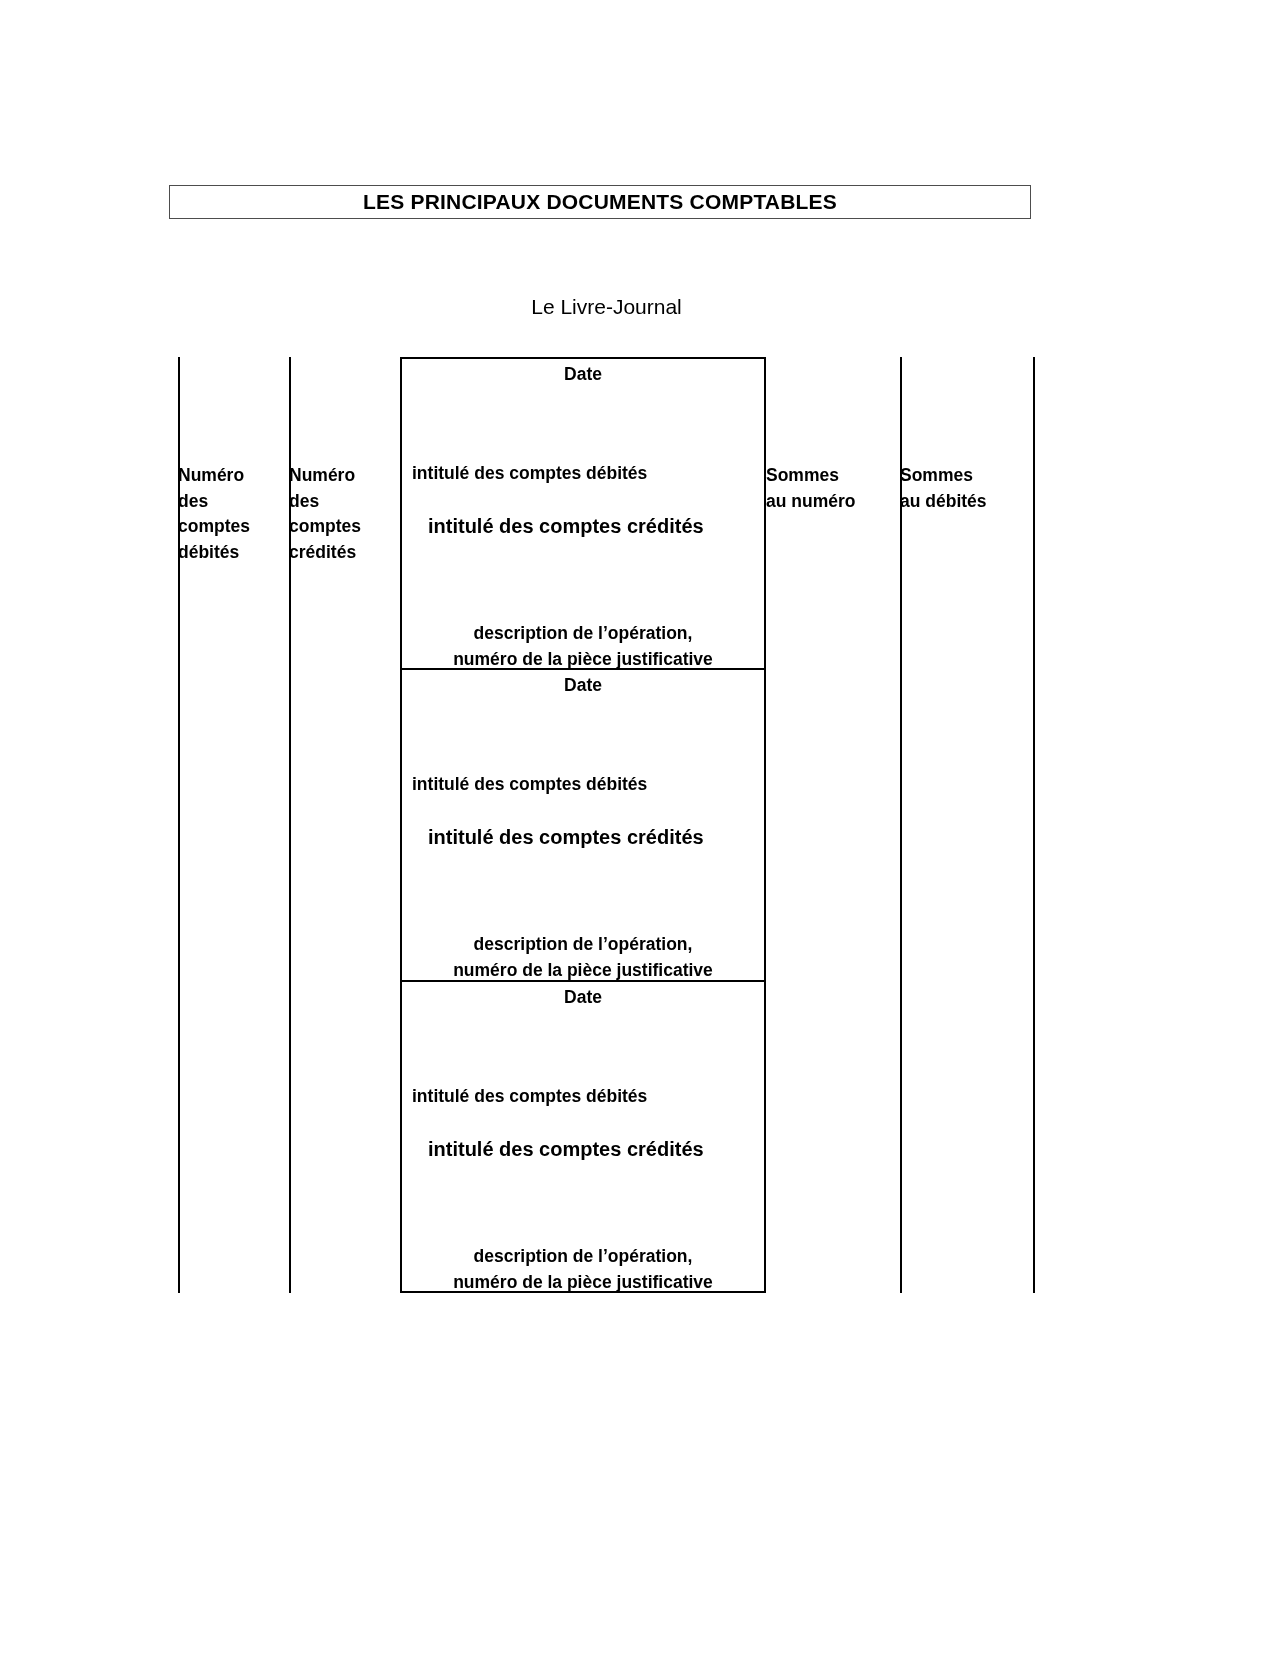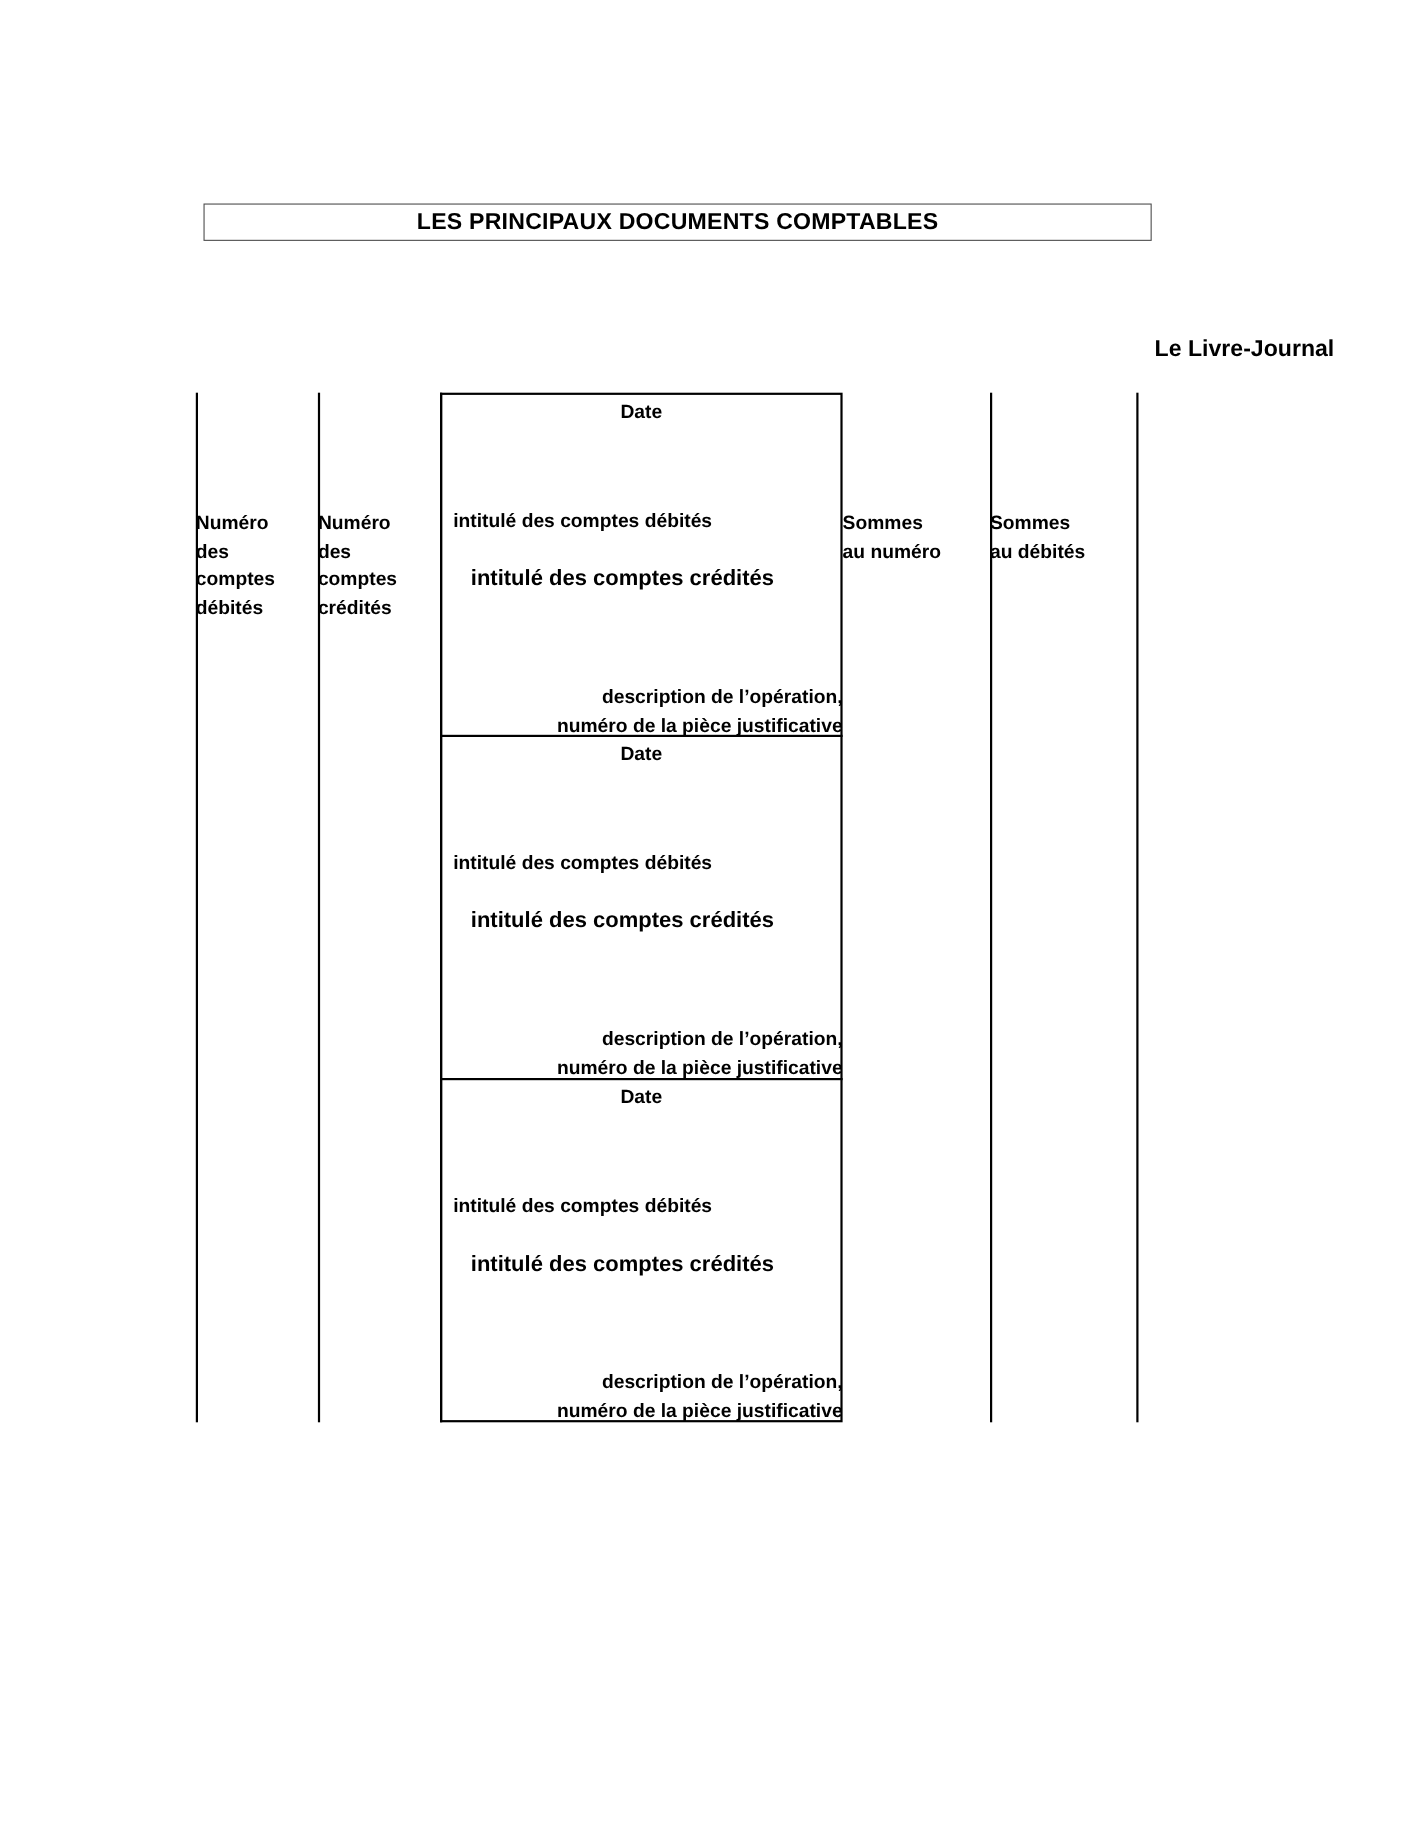--- a/index.html
+++ b/index.html
@@ -12,46 +12,46 @@
     height: 1656px;
     font-family: "Liberation Sans", sans-serif;
     color: #000000;
     position: relative;
     overflow: hidden;
   }
 
   
   .title-box {
     position: absolute;
-    left: 185px;
+    left: 169px;
     top: 185px;
     width: 862px;
     height: 34px;
     border: 1px solid #4d4d4d;
     box-sizing: border-box;
     display: flex;
     align-items: center;
     justify-content: center;
   }
   .title-text {
     font-size: 21px;
     font-weight: bold;
     letter-spacing: 0.2px;
     white-space: nowrap;
   }
 
   
   .subtitle {
     position: absolute;
     left: 0;
-    top: 306px;
+    top: 295px;
     width: 1213px;
-    text-align: right;
+    text-align: center;
     font-size: 21px;
-    font-weight: bold;
+    font-weight: normal;
   }
 
   
   .journal {
     position: absolute;
     left: 178px;
     top: 357px;
     width: 855px;
     height: 936px;
   }
@@ -139,21 +139,21 @@
     left: 28px;
     font-size: 20px;
     font-weight: bold;
     white-space: nowrap;
   }
   .entry-desc {
     position: absolute;
     top: 263px;
     left: 0;
     width: 100%;
-    text-align: right;
+    text-align: center;
     font-size: 17.5px;
     font-weight: bold;
     line-height: 1.5;
   }
   .entry-desc span { display: block; white-space: nowrap; }
 </style>
 </head>
 <body>
 
 <div class="title-box">

